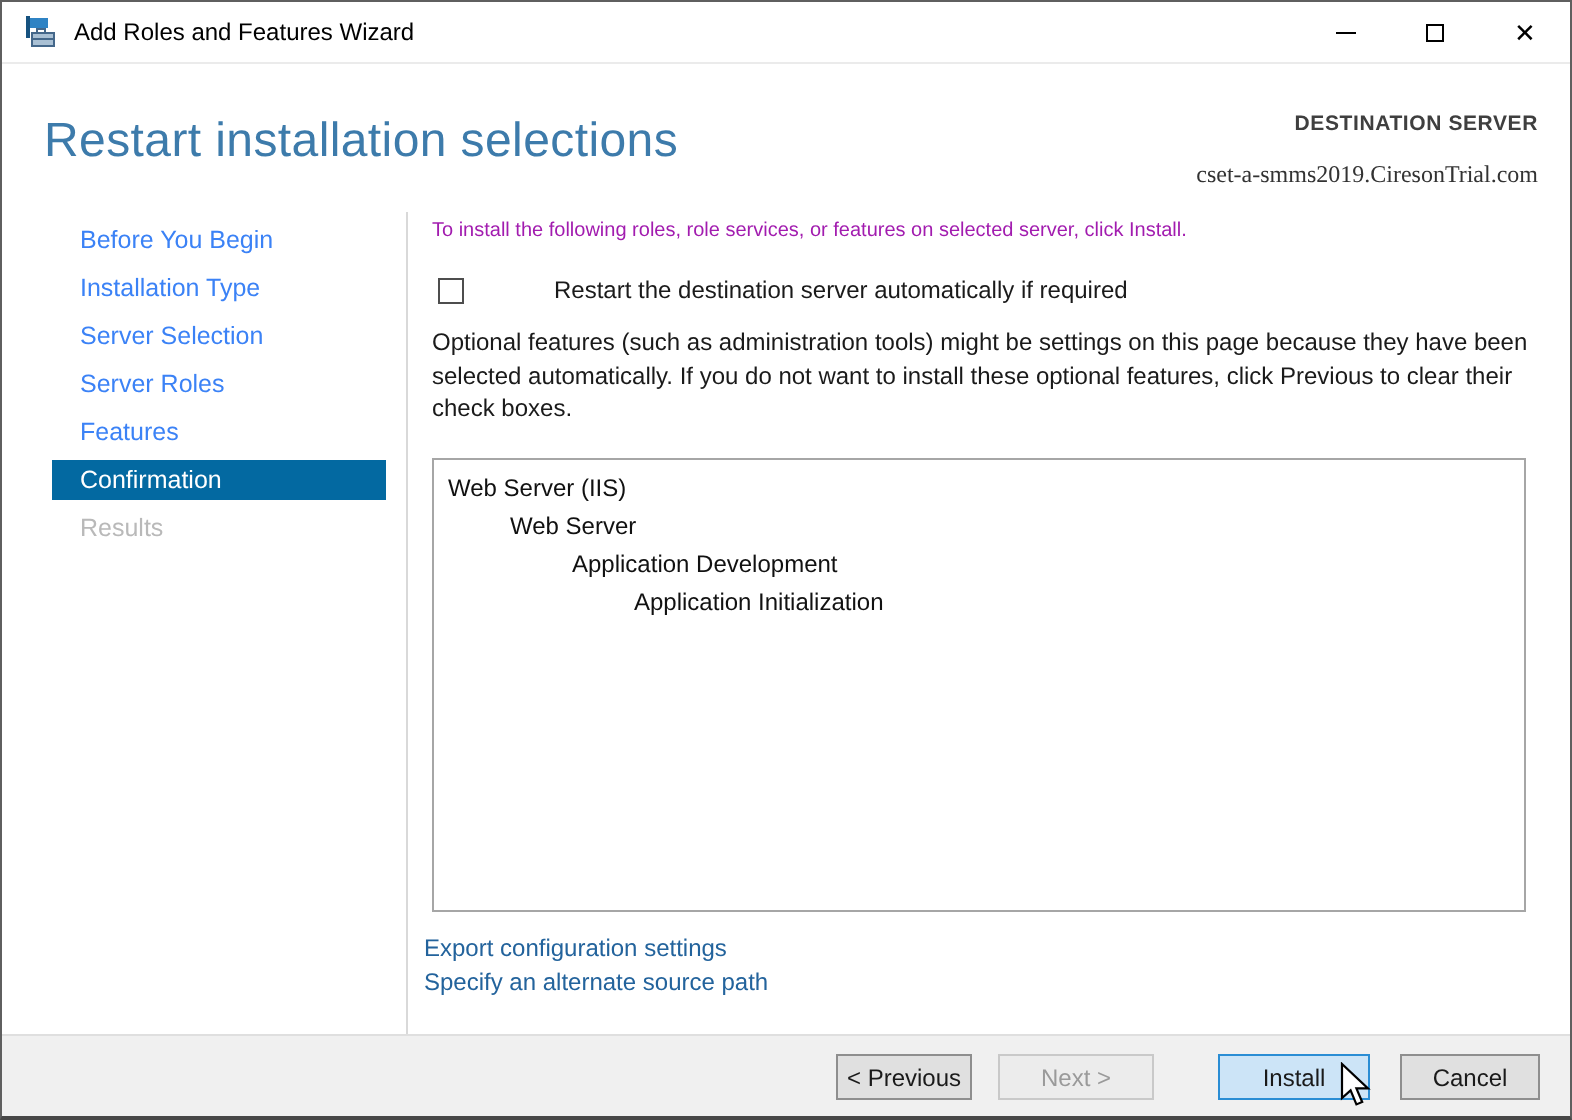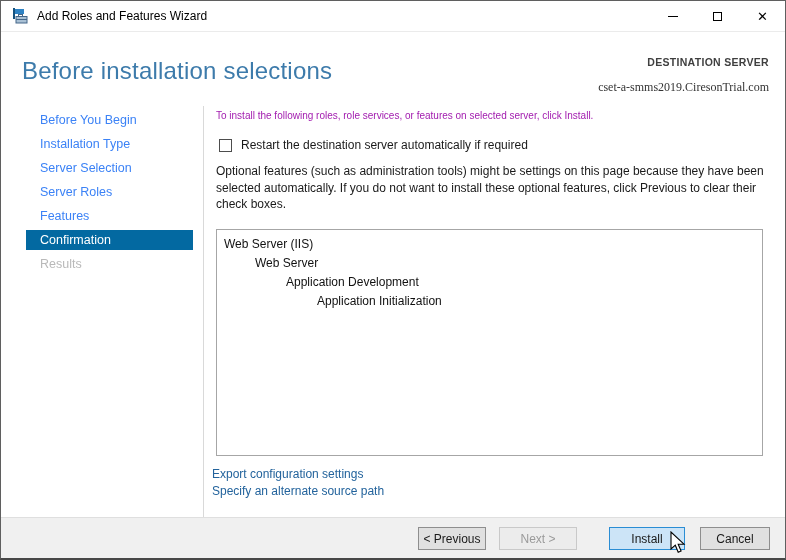--- a/index.html
+++ b/index.html
@@ -40,21 +40,21 @@
   .nav-item{
     height:20px; margin-bottom:4px; display:flex; align-items:center;
     padding-left:14px; font-size:12.5px; color:#3b82f6; list-style:none;
   }
   .nav-item.selected{ background:#0369a1; color:#ffffff; }
   .nav-item.disabled{ color:#b9b9b9; }
   .v-sep{ position:absolute; left:202px; top:105px; height:412px; width:1px; background:#d9d9d9; }
 
   
   .instruction{ position:absolute; left:215px; top:109px; font-size:10px; color:#a21caf; }
-  .restart-row{ position:absolute; left:218px; top:137px; display:flex; align-items:center; }
+  .restart-row{ position:absolute; left:218px; top:137px; display:flex; align-items:center;gap:36px; }
   .checkbox{ width:13px; height:13px; border:1px solid #4d4d4d; background:#fff; flex:0 0 auto; }
   .restart-label{ margin-left:9px; font-size:12px; color:#1a1a1a; }
   .optional-note{
     position:absolute; left:215px; top:162px; width:556px;
     font-size:12px; line-height:16.5px; color:#1a1a1a;
   }
   .listbox{
     position:absolute; left:215px; top:228px; width:547px; height:227px;
     border:1px solid #a6a6a6; background:#fff; padding:5px 7px; overflow:hidden;
   }
@@ -103,21 +103,21 @@
         </div>
       <div class="win-btn">
           <span class="glyph-max"></span>
         </div>
       <div class="win-btn">
           <span class="glyph-close">✕</span>
         </div>
     </div>
   </div>
 
-  <div class="page-title">Before installation selections</div>
+  <div class="page-title">Restart installation selections</div>
   <div class="dest">
     <div class="dest-label">DESTINATION SERVER</div>
     <div class="dest-server">cset-a-smms2019.CiresonTrial.com</div>
   </div>
 
   <ul class="sidebar">
     <li class="nav-item">Before You Begin</li>
     <li class="nav-item">Installation Type</li>
     <li class="nav-item">Server Selection</li>
     <li class="nav-item">Server Roles</li>

